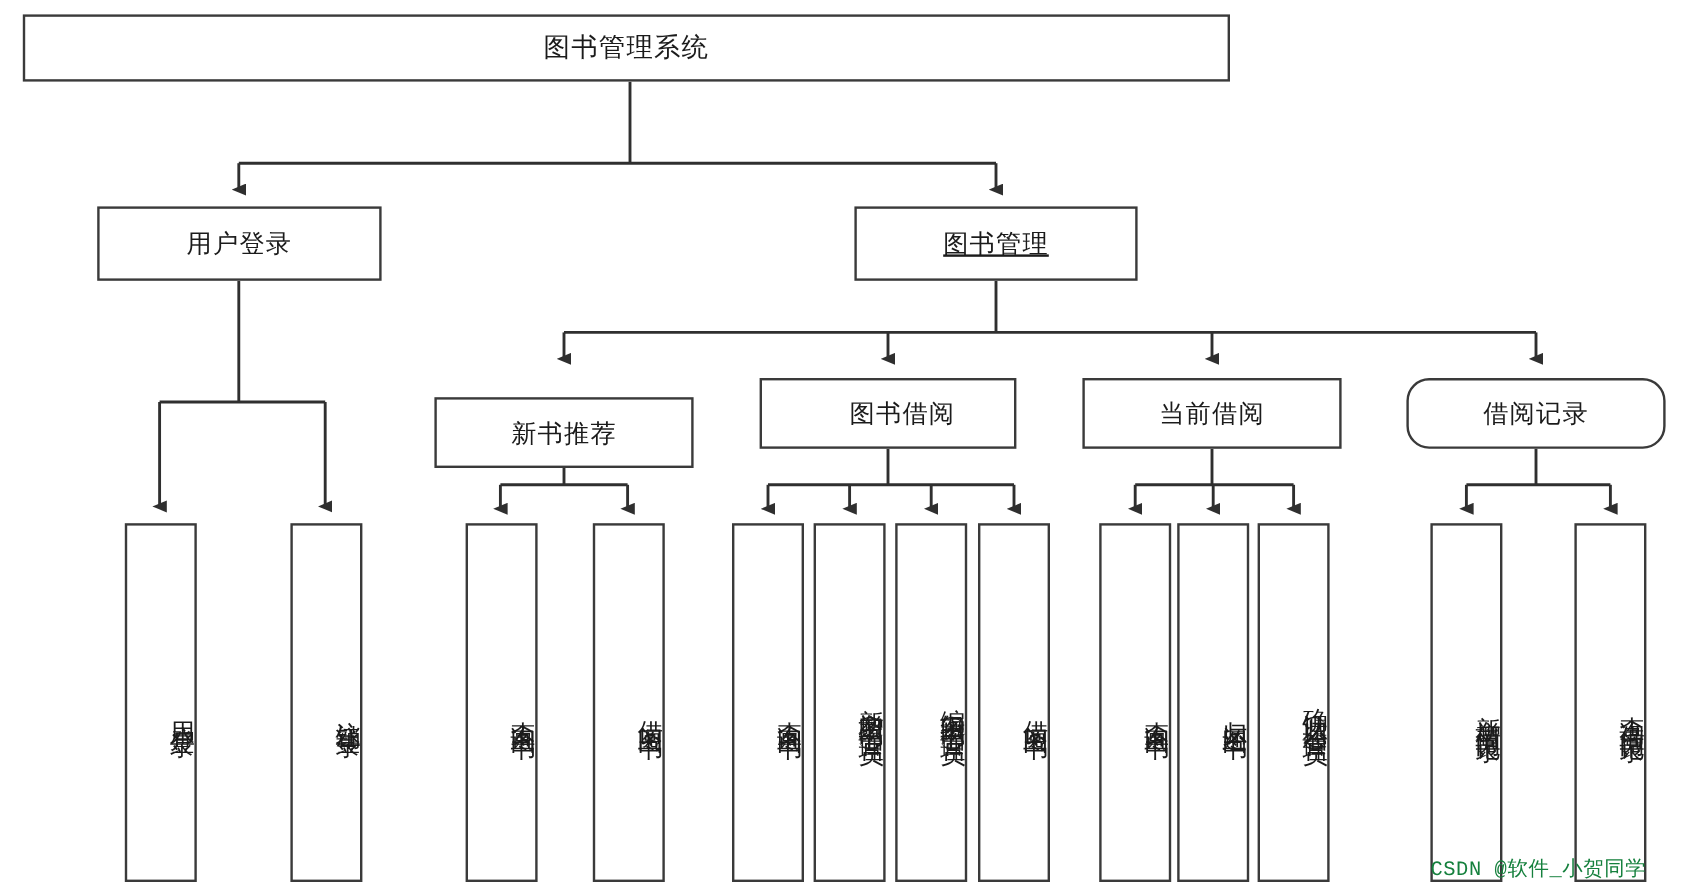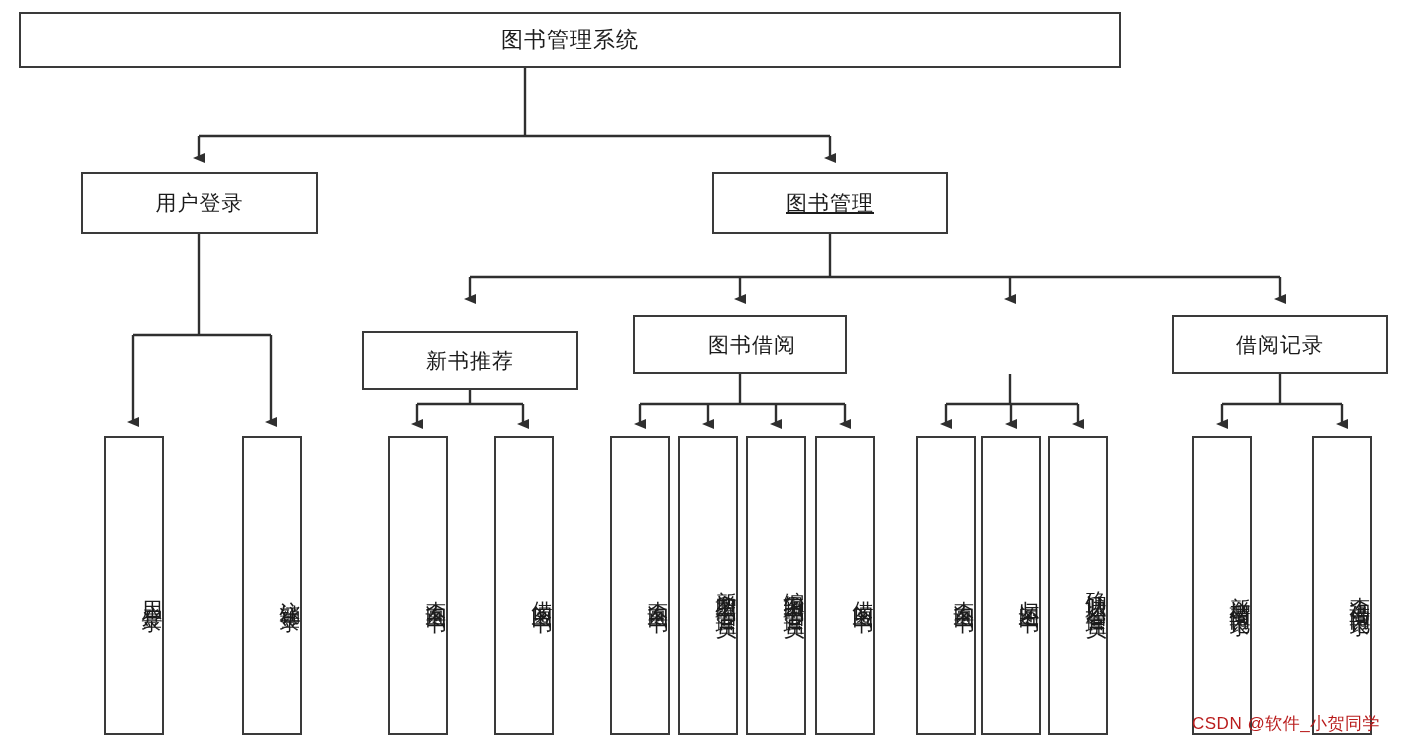--- a/index.html
+++ b/index.html
@@ -35,24 +35,24 @@
     letter-spacing:4px;
     align-items:flex-start;
     justify-content:center;
     padding-top:12px;
     line-height:1;
   }
   .watermark{
     position:absolute;
     left:1192px;top:712px;
     font-size:17px;
-    color:#b91c1c;
+    color:#15803d;
     letter-spacing:0.5px;
     white-space:nowrap;
-    font-family:Liberation Sans, sans-serif;
+    font-family:Liberation Mono, monospace;
   }
 </style>
 </head>
 <body>
 
 <div id="diagram">
 
   <svg id="edges" viewBox="0 0 1405 747">
     <defs>
       <marker id="arrow" markerWidth="12" markerHeight="12" refX="5" refY="6" orient="auto" markerUnits="userSpaceOnUse">
@@ -96,28 +96,29 @@
       <path d="M1011,404 L1011,424" marker-end="url(#arrow)"></path>
       <path d="M1078,404 L1078,424" marker-end="url(#arrow)"></path>
 
       <path d="M1280,374 L1280,404"></path>
       <path d="M1222,404 L1342,404"></path>
       <path d="M1222,404 L1222,424" marker-end="url(#arrow)"></path>
       <path d="M1342,404 L1342,424" marker-end="url(#arrow)"></path>
     </g>
   </svg>
 
-  <div class="node h root" style="left:19px;top:12px;width:1102px;height:56px;">图书管理系统</div>
+  <div class="node h root" style="left:19px;top:12px;width:1006px;height:56px;">图书管理系统</div>
 
   <div class="node h" style="left:81px;top:172px;width:237px;height:62px;">用户登录</div>
   <div class="node h" style="left:712px;top:172px;width:236px;height:62px;text-decoration:underline;">图书管理</div>
 
   <div class="node h" style="left:362px;top:315px;width:216px;height:59px;margin-top:16px;">新书推荐</div>
   <div class="node h" style="left:633px;top:315px;width:214px;height:59px;padding-left:24px;">图书借阅</div>
-  <div class="node h" style="left:1172px;top:315px;width:216px;height:59px;">借阅记录</div>
+  <div class="node h" style="left:902px;top:315px;width:216px;height:59px;">当前借阅</div>
+  <div class="node h" style="left:1172px;top:315px;width:216px;height:59px;border-radius:19px;">借阅记录</div>
 
   <div class="node v" style="left:104px;top:436px;width:60px;height:299px;">用户登录</div>
   <div class="node v" style="left:242px;top:436px;width:60px;height:299px;">注销登录</div>
 
   <div class="node v" style="left:388px;top:436px;width:60px;height:299px;">查询图书</div>
   <div class="node v" style="left:494px;top:436px;width:60px;height:299px;">借阅图书</div>
 
   <div class="node v" style="left:610px;top:436px;width:60px;height:299px;">查询图书</div>
   <div class="node v" style="left:678px;top:436px;width:60px;height:299px;">新增图书（管理员）</div>
   <div class="node v" style="left:746px;top:436px;width:60px;height:299px;">编辑图书（管理员）</div>

